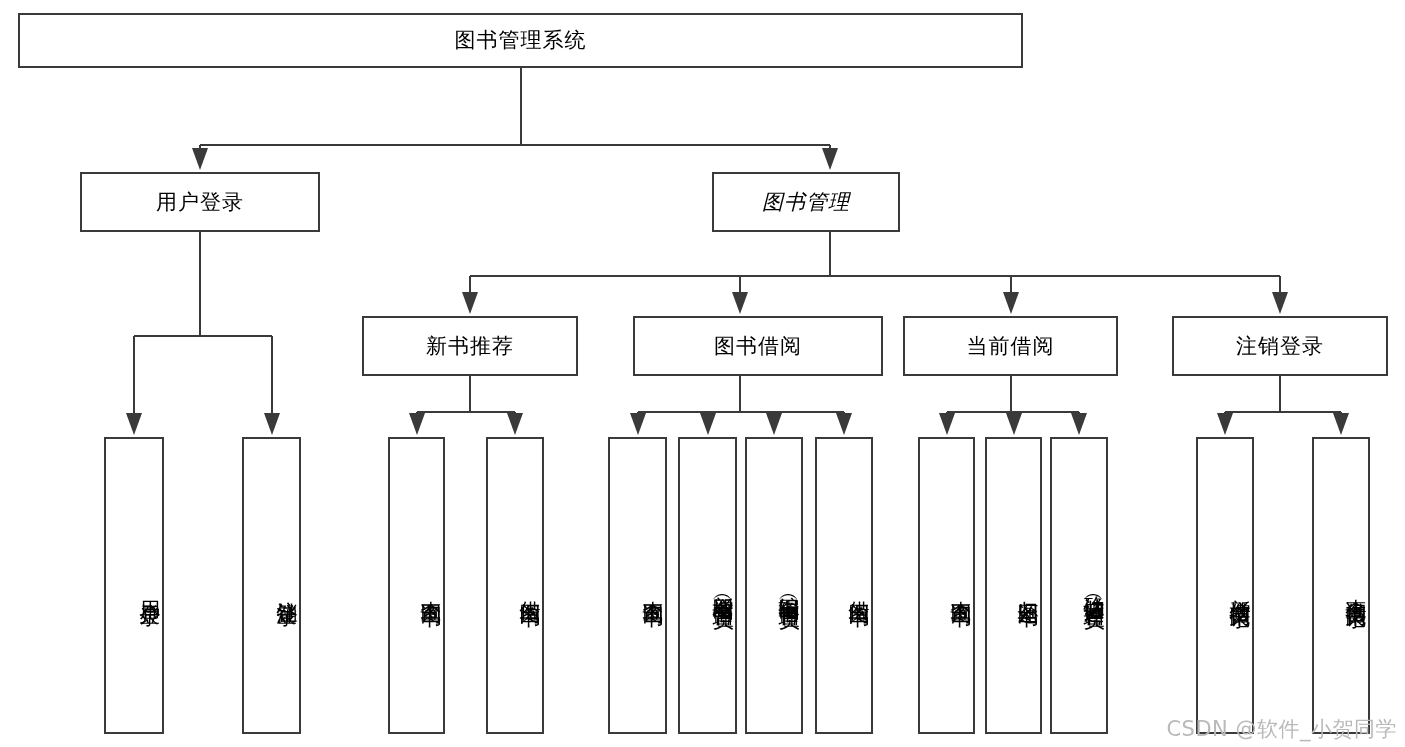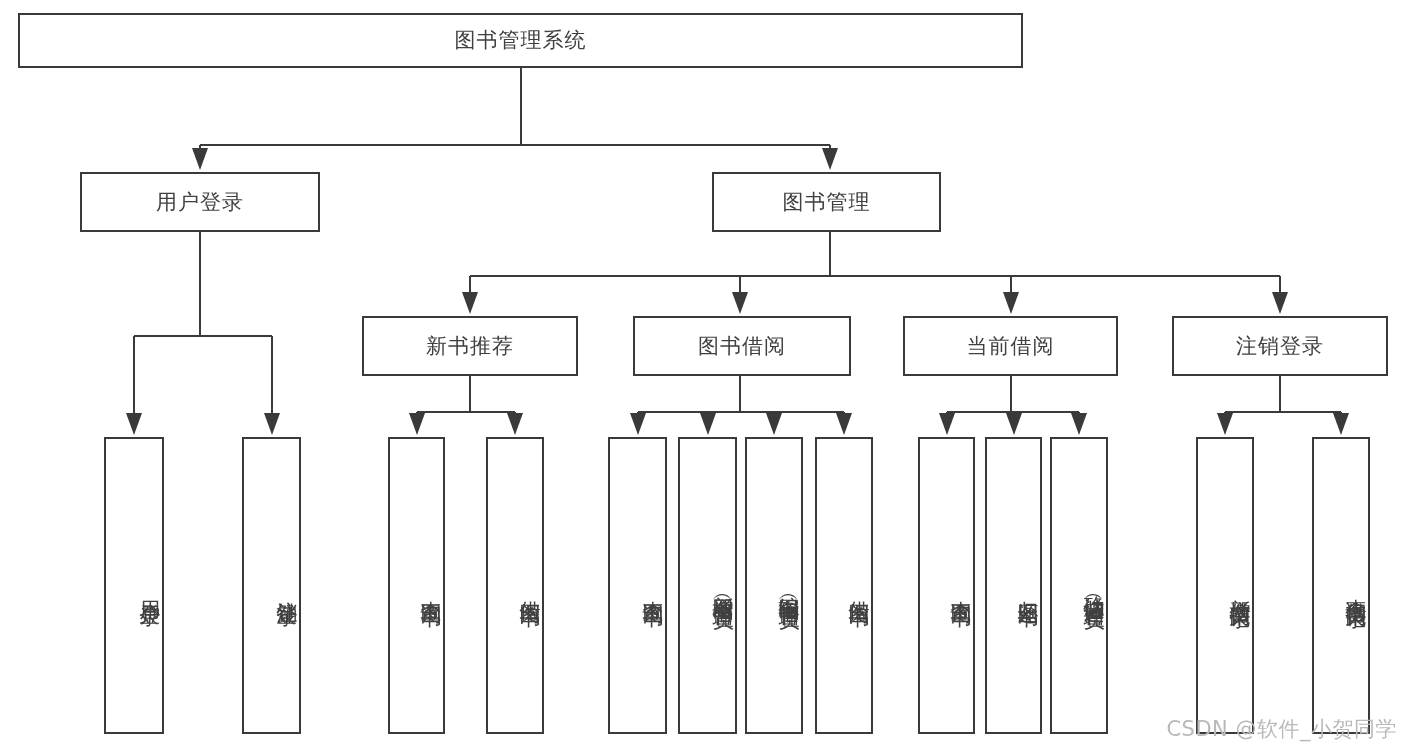--- a/index.html
+++ b/index.html
@@ -26,21 +26,21 @@
     pointer-events: none;
   }
   .node {
     position: absolute;
     box-sizing: border-box;
     background: #ffffff;
     border: 2px solid #3a3a3a;
     display: flex;
     align-items: center;
     justify-content: center;
-    color: #404040;
+    color: #000000;
   }
   .node.horiz {
     font-size: 21px;
     letter-spacing: 1px;
   }
   .node.vert {
     writing-mode: vertical-rl;
     text-orientation: upright;
     font-size: 21px;
     letter-spacing: 2px;
@@ -125,27 +125,27 @@
       <line x1="1341" y1="412" x2="1341" y2="415" stroke="#3a3a3a" stroke-width="2.5" shape-rendering="crispEdges"></line>
       <path d="M1333 413 L1349 413 L1341 435 Z" fill="#3a3a3a"></path>
     </svg>
   <div id="nodes">
       <div class="node horiz" style="left: 18px; top: 13px; width: 1005px; height: 55px;">
         <span class="lbl">图书管理系统</span>
       </div>
       <div class="node horiz" style="left: 80px; top: 172px; width: 240px; height: 60px;">
         <span class="lbl">用户登录</span>
       </div>
-      <div class="node horiz" style="left: 712px; top: 172px; width: 229px; height: 60px;">
+      <div class="node horiz" style="left: 712px; top: 172px; width: 188px; height: 60px; font-style: italic;">
         <span class="lbl">图书管理</span>
       </div>
       <div class="node horiz" style="left: 362px; top: 316px; width: 216px; height: 60px;">
         <span class="lbl">新书推荐</span>
       </div>
-      <div class="node horiz" style="left: 633px; top: 316px; width: 218px; height: 60px;">
+      <div class="node horiz" style="left: 633px; top: 316px; width: 250px; height: 60px;">
         <span class="lbl">图书借阅</span>
       </div>
       <div class="node horiz" style="left: 903px; top: 316px; width: 215px; height: 60px; text-align: right;">
         <span class="lbl">当前借阅</span>
       </div>
       <div class="node horiz" style="left: 1172px; top: 316px; width: 216px; height: 60px;">
         <span class="lbl">注销登录</span>
       </div>
       <div class="node vert" style="left: 104px; top: 437px; width: 60px; height: 297px;">
         <span class="lbl">用户登录</span>

